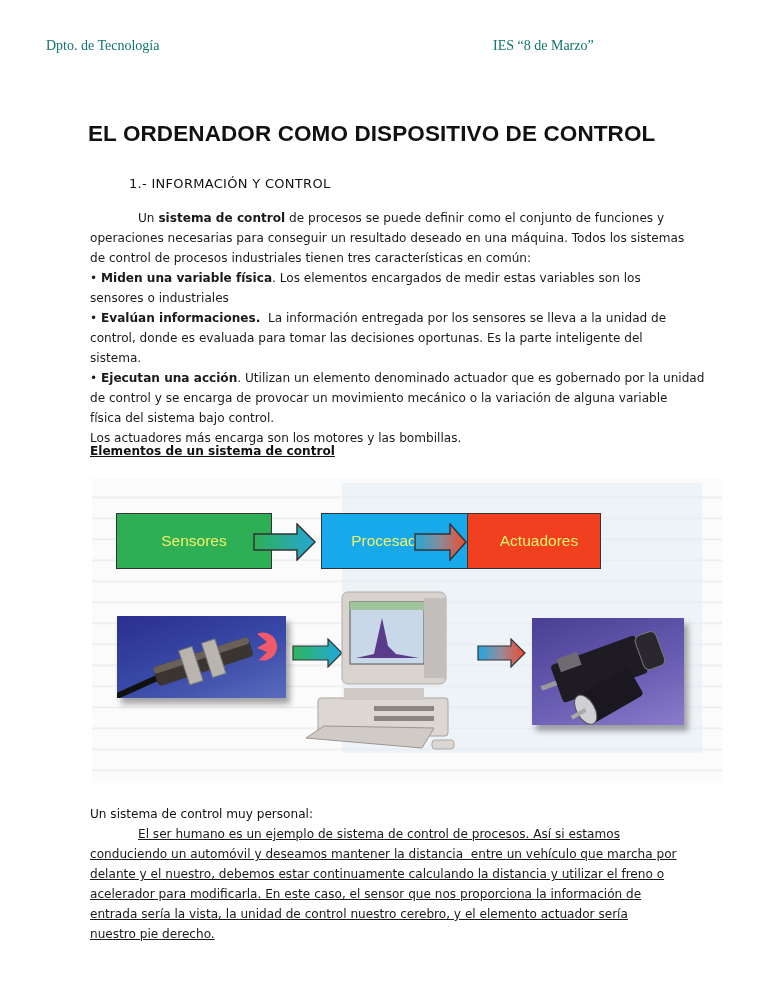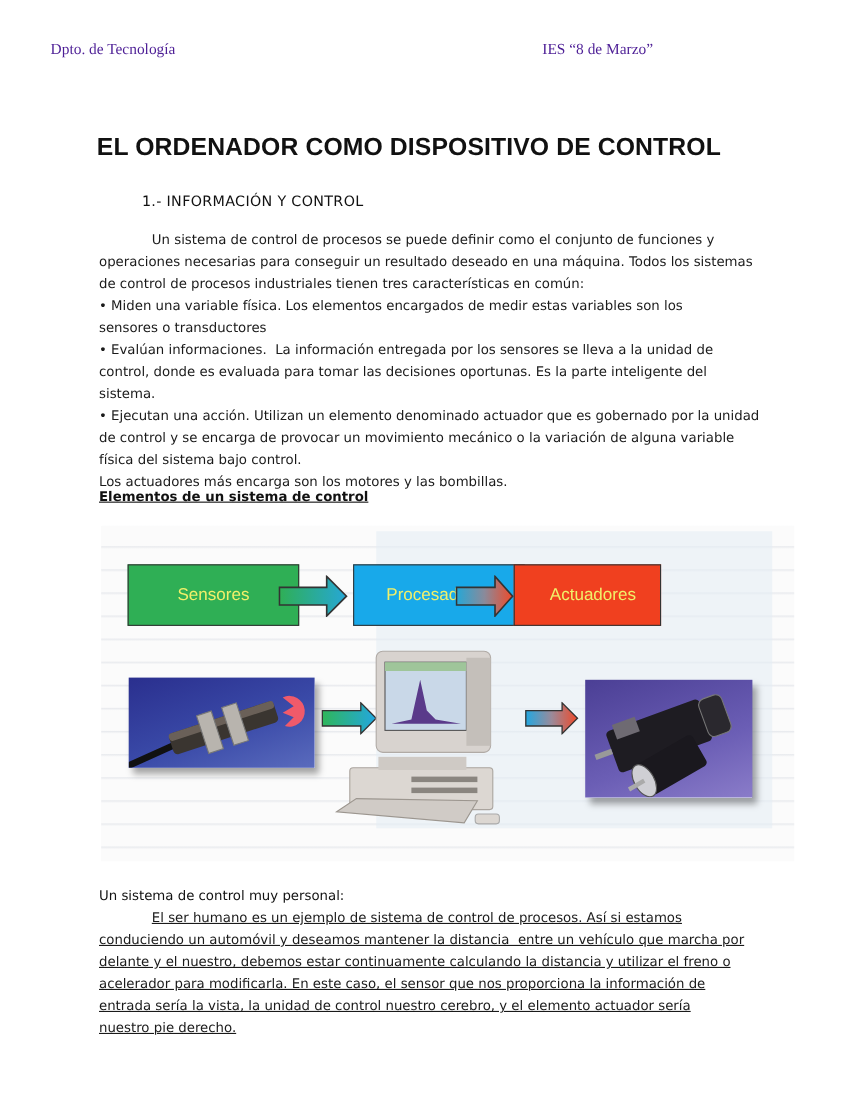--- a/index.html
+++ b/index.html
@@ -1,25 +1,25 @@
 <!DOCTYPE html>
 <html><head>
   <meta charset="utf-8">
   <style>
     html, body { margin: 0; padding: 0; background: #ffffff; }
     body { width: 768px; height: 994px; position: relative; overflow: hidden; color: #111; }
     .abs { position: absolute; }
-    .hdr { font-family: "Liberation Serif", serif; font-size: 14px; color: #4c1d95; top: 38px; }
+    .hdr { font-family: "Liberation Serif", serif; font-size: 14px; color: #0f766e; top: 38px; }
     .title { left: 88px; top: 121px; font-family: "Liberation Sans", sans-serif; font-weight: bold; font-size: 22.5px; letter-spacing: 0.1px; color: #111; white-space: nowrap; }
     .h2 { left: 90px; top: 176px; font-family: "DejaVu Sans", sans-serif; font-size: 13px; letter-spacing: 0.3px; color: #111; white-space: nowrap; margin-left: 39px; }
     .body-text { font-family: "DejaVu Sans", sans-serif; font-size: 12.1px; line-height: 20px; color: #1a1a1a; }
     .para { left: 90px; width: 650px; }
     .line { white-space: nowrap; height: 20px; }
     .indent { padding-left: 48px; }
-    b { font-weight: normal; }
+    b { font-weight: bold; }
     .sub { left: 90px; font-family: "DejaVu Sans", sans-serif; font-size: 12.1px; font-weight: bold; color: #111; white-space: nowrap; text-decoration: underline; }
     .sub-plain { left: 90px; font-family: "DejaVu Sans", sans-serif; font-size: 12.1px; color: #111; white-space: nowrap; }
 
     
     .figure { left: 92px; top: 478px; width: 630px; height: 305px; background: #fbfbfb; }
     .scan-lines { position: absolute; left: 0; top: 0; width: 100%; height: 100%;
       background: repeating-linear-gradient(180deg, rgba(200,205,215,0.0) 0px, rgba(200,205,215,0.0) 18px, rgba(200,205,215,0.35) 19px, rgba(200,205,215,0.0) 21px); }
     .fig-panel { position: absolute; left: 250px; top: 5px; width: 360px; height: 270px; background: rgba(228,236,244,0.55); }
     .box { position: absolute; top: 35px; width: 156px; height: 56px; border: 1.5px solid #333; box-sizing: border-box;
       display: flex; align-items: center; justify-content: center;
@@ -41,21 +41,21 @@
 <div class="abs hdr" style="left:493px;">IES “8 de Marzo”</div>
 
 <div class="abs title">EL ORDENADOR COMO DISPOSITIVO DE CONTROL</div>
 <div class="abs h2">1.- INFORMACIÓN Y CONTROL</div>
 
 <div class="abs para body-text" style="top:208px;">
   <div class="line indent"><span>Un </span><b>sistema de control</b><span> de procesos se puede definir como el conjunto de funciones y</span></div>
   <div class="line"><span>operaciones necesarias para conseguir un resultado deseado en una máquina. Todos los sistemas</span></div>
   <div class="line"><span>de control de procesos industriales tienen tres características en común:</span></div>
   <div class="line"><span>• </span><b>Miden una variable física</b><span>. Los elementos encargados de medir estas variables son los</span></div>
-  <div class="line"><span>sensores o transductores</span></div>
+  <div class="line"><span>sensores o industriales</span></div>
   <div class="line"><span>• </span><b>Evalúan informaciones.</b><span style="white-space:pre">  La información entregada por los sensores se lleva a la unidad de</span></div>
   <div class="line"><span>control, donde es evaluada para tomar las decisiones oportunas. Es la parte inteligente del</span></div>
   <div class="line"><span>sistema.</span></div>
   <div class="line"><span>• </span><b>Ejecutan una acción</b><span>. Utilizan un elemento denominado actuador que es gobernado por la unidad</span></div>
   <div class="line"><span>de control y se encarga de provocar un movimiento mecánico o la variación de alguna variable</span></div>
   <div class="line"><span>física del sistema bajo control.</span></div>
   <div class="line"><span>Los actuadores más encarga son los motores y las bombillas.</span></div>
 </div>
 
 <div class="abs sub" style="top:444px;">Elementos de un sistema de control</div>

